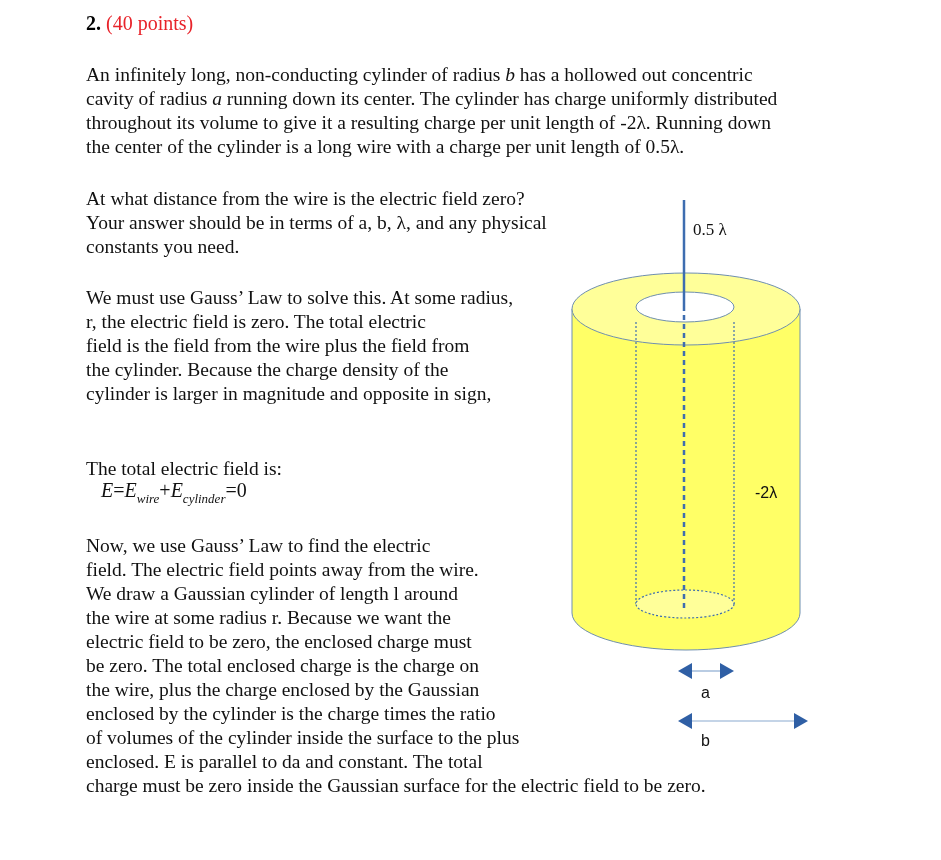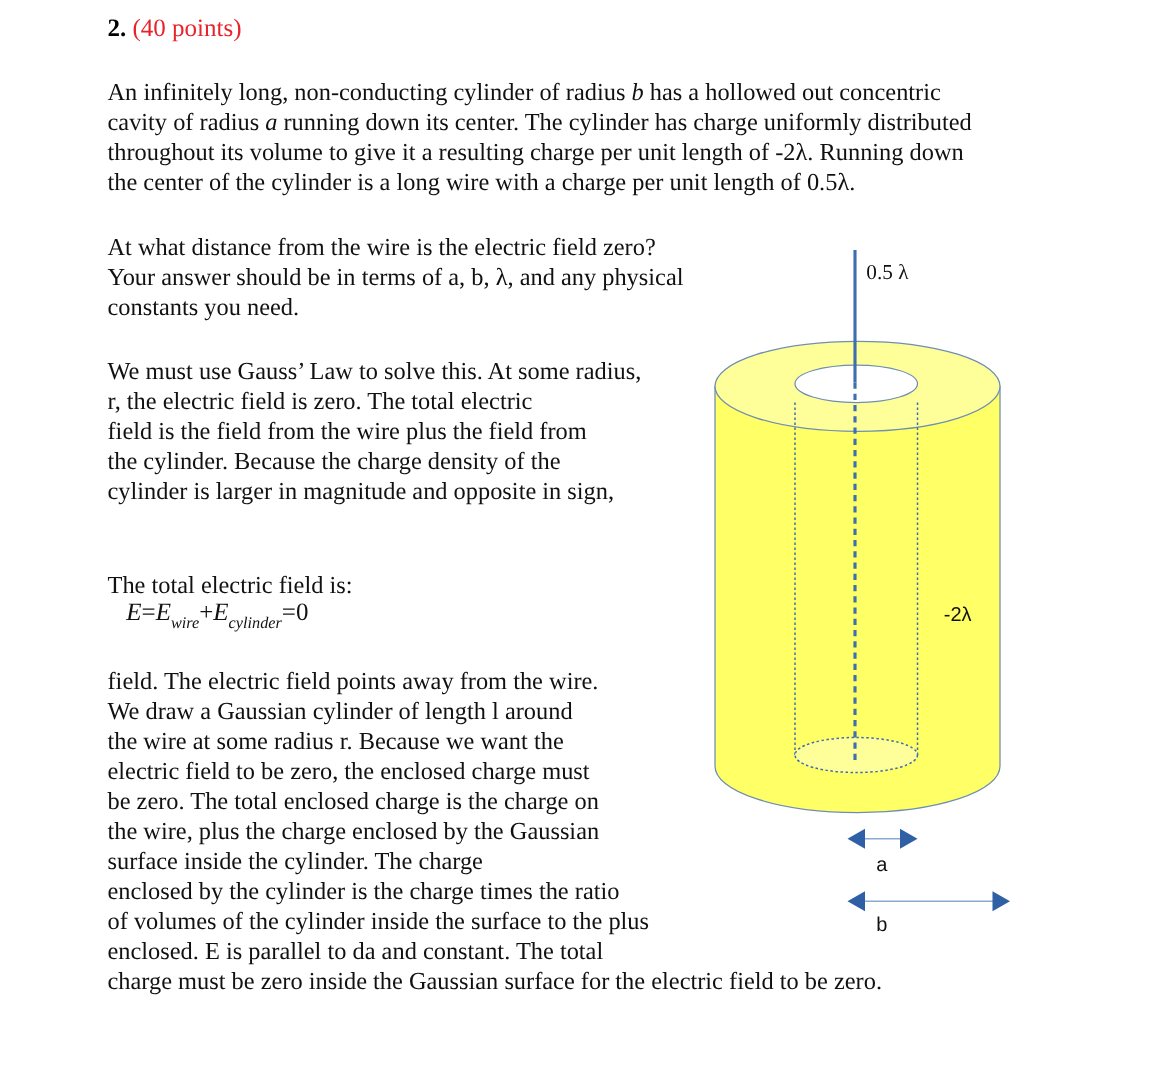--- a/index.html
+++ b/index.html
@@ -46,27 +46,27 @@
   <span class="line">the cylinder.  Because the charge density of the</span>
   <span class="line">cylinder is larger in magnitude and opposite in sign,</span>
 </div>
 
 <div class="abs txt" style="left:86px; top:457px;">The total electric field is:</div>
 <div class="abs eq" style="left:101px; top:479px;">
   <i>E</i><span>=</span><i>E</i><span class="sub">wire</span><span>+</span><i>E</i><span class="sub">cylinder</span><span>=0</span>
 </div>
 
 <div class="abs txt para" style="left:86px; top:534px;">
+  <span class="line">Now, we use Gauss’ Law to find the electric</span>
   <span class="line">field.  The electric field points away from the wire.</span>
   <span class="line">We draw a Gaussian cylinder of length l around</span>
   <span class="line">the wire at some radius r.  Because we want the</span>
   <span class="line">electric field to be zero, the enclosed charge must</span>
   <span class="line">be zero.  The total enclosed charge is the charge on</span>
   <span class="line">the wire, plus the charge enclosed by the Gaussian</span>
-  <span class="line">surface inside the cylinder.  The charge</span>
   <span class="line">enclosed by the cylinder is the charge times the ratio</span>
   <span class="line">of volumes of the cylinder inside the surface to the plus</span>
   <span class="line">enclosed.  E is parallel to da and constant.  The total</span>
   <span class="line">charge must be zero inside the Gaussian surface for the electric field to be zero.</span>
 </div>
 
 <svg width="941" height="860">
   <defs>
     <marker id="arrowhead" markerWidth="6" markerHeight="6" refX="5" refY="3" orient="auto" markerUnits="strokeWidth">
       <path d="M0,0 L6,3 L0,6 z" fill="#2f5fa5"></path>
@@ -92,16 +92,16 @@
     <polygon points="734,671 720,663 720,679" fill="#2f5fa5"></polygon>
   </g>
 
   <g>
     <line x1="690" y1="721" x2="796" y2="721" stroke="#8aaad0" stroke-width="1.2"></line>
     <polygon points="678,721 692,713 692,729" fill="#2f5fa5"></polygon>
     <polygon points="808,721 794,713 794,729" fill="#2f5fa5"></polygon>
   </g>
 </svg>
 
-<div class="abs diag-label-serif" style="left:693px; top:208px;">0.5  λ</div>
+<div class="abs diag-label-serif" style="left:693px; top:220px;">0.5  λ</div>
 <div class="abs diag-label" style="left:755px; top:484px;">-2λ</div>
 <div class="abs diag-label" style="left:701px; top:684px;">a</div>
 <div class="abs diag-label" style="left:701px; top:732px;">b</div>
 
 </body></html>

